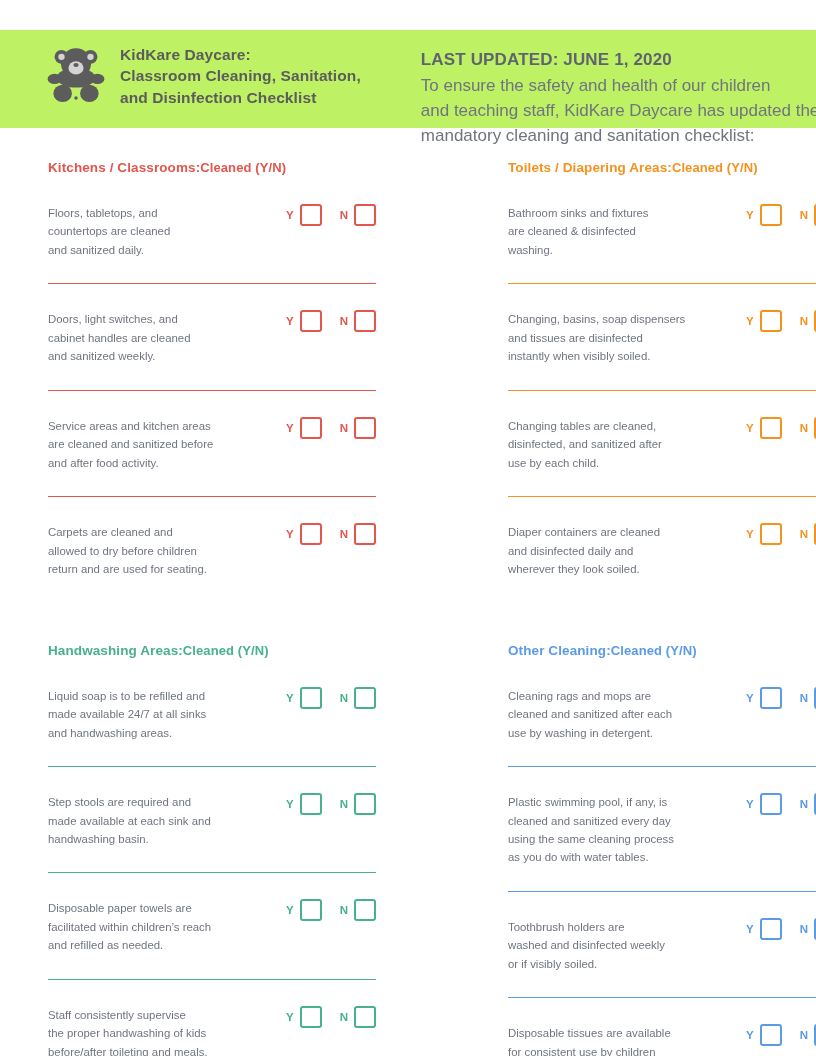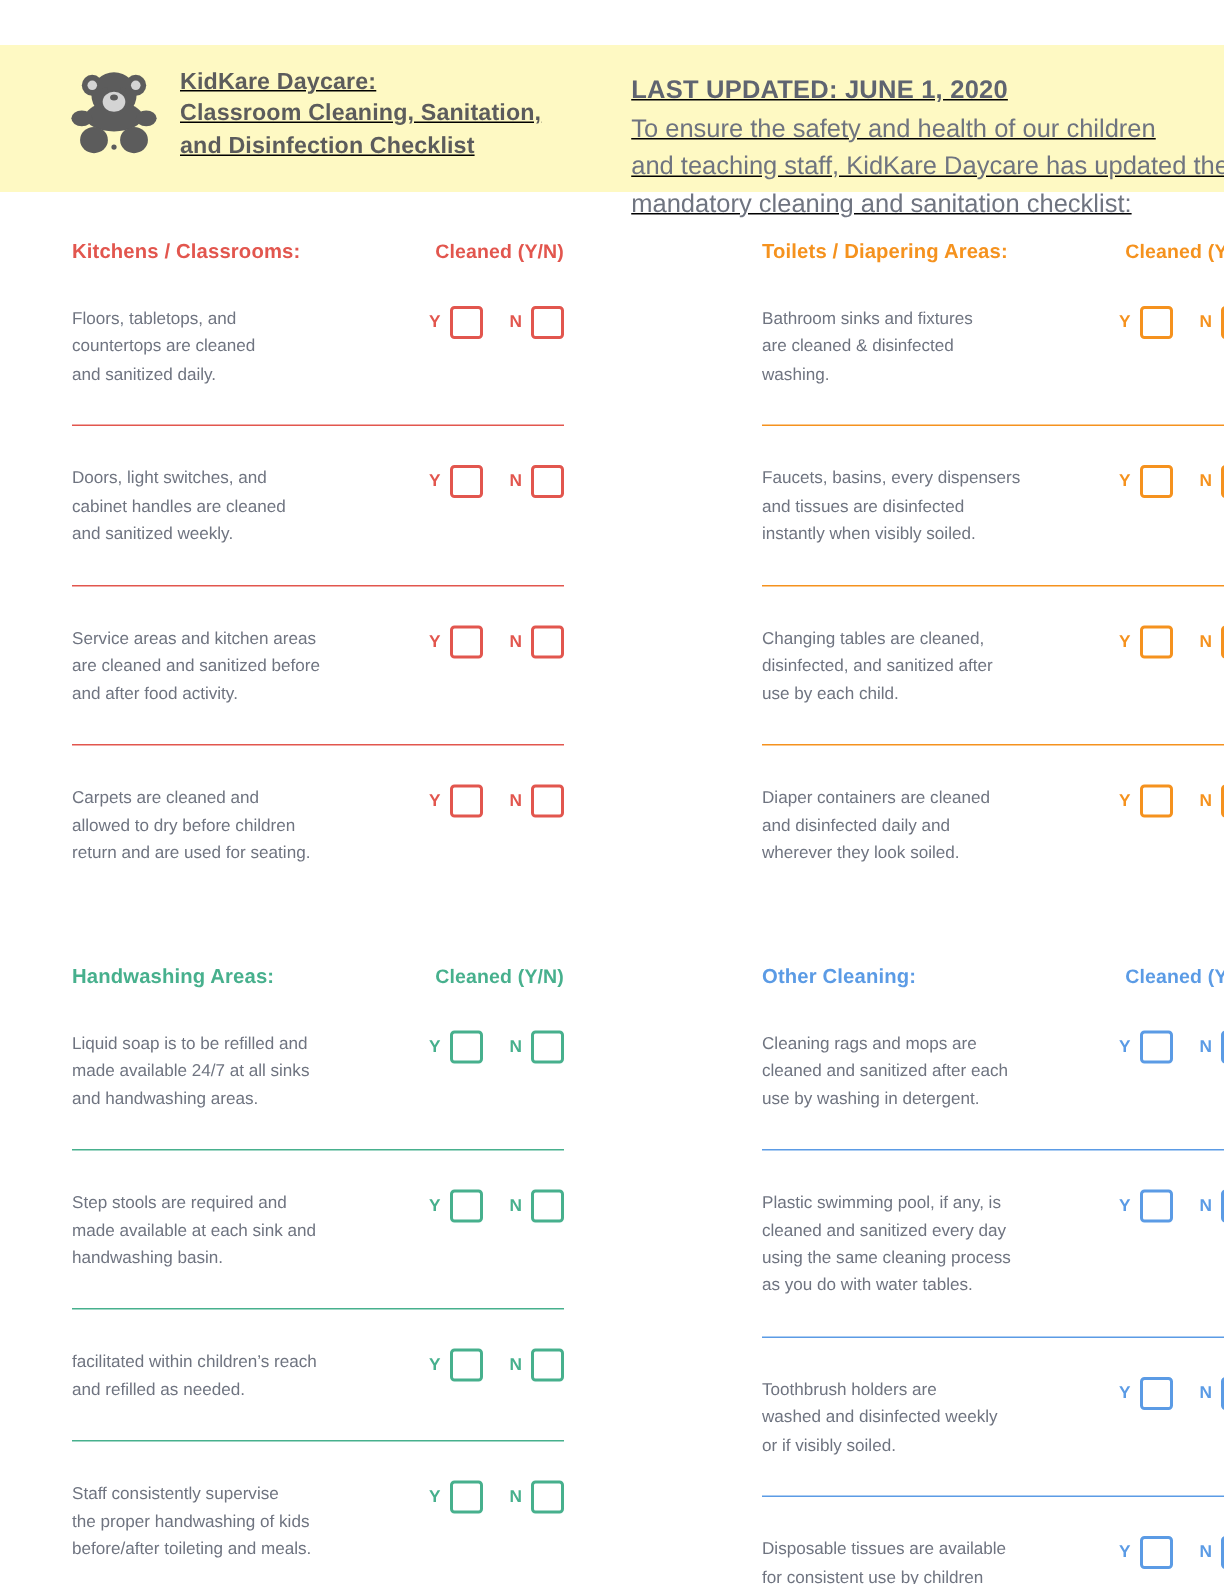--- a/index.html
+++ b/index.html
@@ -16,24 +16,23 @@
     position: relative;
   }
 
   
   .header-band {
     position: absolute;
     left: 0;
     top: 30px;
     width: 816px;
     height: 98px;
-    background: #fef9c3;
+    background: #bef264;
     display: flex;
     align-items: flex-start;
-    text-decoration: underline;
   }
   .brand-block {
     display: flex;
     align-items: center;
     margin-left: 47px;
     margin-top: 14px;
   }
   .bear-logo {
     width: 58px;
     height: 58px;
@@ -81,21 +80,21 @@
     padding-top: 32px;
   }
   .section {
     width: 328px;
   }
   .section.right { margin-left: 66px; }
 
   .section-head {
     display: flex;
     align-items: baseline;
-    justify-content: space-between;
+    justify-content: flex-start;
     height: 26px;
     margin-bottom: 16px;
   }
   .section-title {
     font-size: 13.5px;
     font-weight: bold;
     letter-spacing: 0.1px;
   }
   .section-cleaned {
     font-size: 13px;
@@ -301,21 +300,21 @@
               <span class="check-letter">N</span>
               <div class="check-box" role="checkbox" aria-checked="false"></div>
             </div>
           </div>
         </div>
         <div class="spacer-sm"></div>
         <div class="divider"></div>
         <div class="spacer-sm"></div>
         <div class="item">
           <div class="item-text">
-            <span class="tline">Faucets, basins, every dispensers</span>
+            <span class="tline">Changing, basins, soap dispensers</span>
             <span class="tline">and tissues are disinfected</span>
             <span class="tline">instantly when visibly soiled.</span>
           </div>
           <div class="checks">
             <div class="check-pair">
               <span class="check-letter">Y</span>
               <div class="check-box" role="checkbox" aria-checked="false"></div>
             </div>
             <div class="check-pair">
               <span class="check-letter">N</span>
@@ -404,20 +403,21 @@
               <span class="check-letter">N</span>
               <div class="check-box" role="checkbox" aria-checked="false"></div>
             </div>
           </div>
         </div>
         <div class="spacer-sm"></div>
         <div class="divider"></div>
         <div class="spacer-sm"></div>
         <div class="item">
           <div class="item-text">
+            <span class="tline">Disposable paper towels are</span>
             <span class="tline">facilitated within children’s reach</span>
             <span class="tline">and refilled as needed.</span>
           </div>
           <div class="checks">
             <div class="check-pair">
               <span class="check-letter">Y</span>
               <div class="check-box" role="checkbox" aria-checked="false"></div>
             </div>
             <div class="check-pair">
               <span class="check-letter">N</span>

